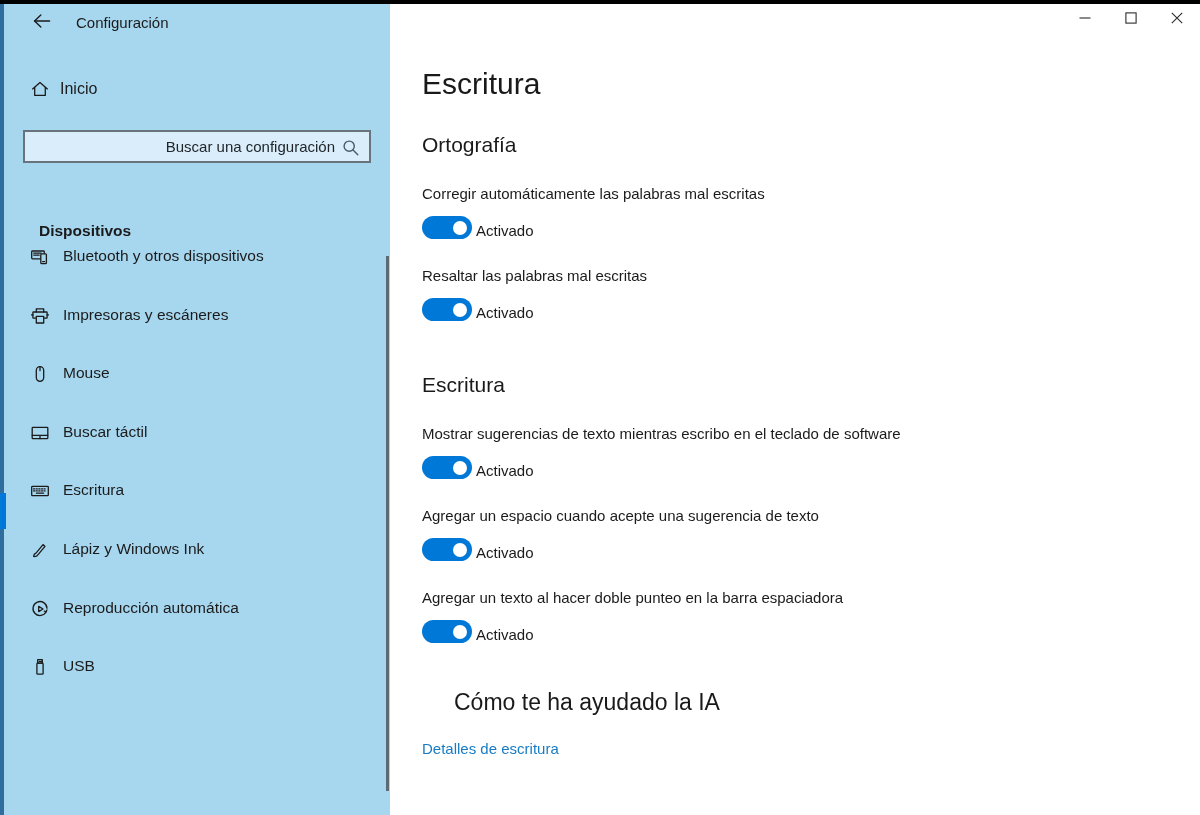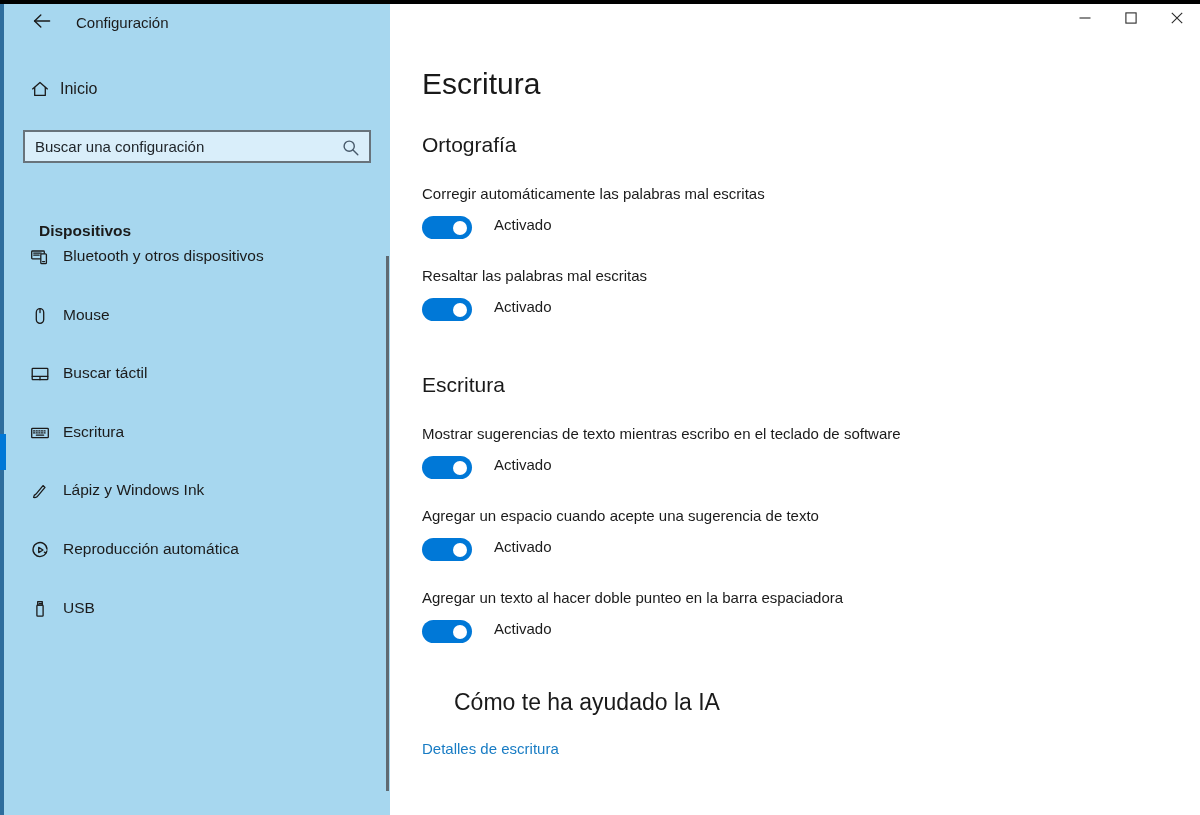--- a/index.html
+++ b/index.html
@@ -20,21 +20,21 @@
 
   
   .sidebar{position:absolute;left:0;top:0;width:390px;height:815px;background:var(--sb);}
   .sidebar::before{content:"";position:absolute;left:0;top:0;width:4px;height:100%;background:var(--edge);z-index:5;}
   .back{position:absolute;left:32px;top:11px;width:20px;height:20px;cursor:pointer;}
   .apptitle{position:absolute;left:76px;top:14px;font-size:15px;}
   .home-row{position:absolute;left:30px;top:79px;display:flex;align-items:center;gap:10px;font-size:16px;cursor:pointer;}
   .searchbox{position:absolute;left:23px;top:130px;width:348px;height:33px;background:#d9eefa;border:2px solid #68737b;}
   .searchbox input{
     width:100%;height:100%;border:none;outline:none;background:transparent;
-    font-family:inherit;font-size:15px;color:#21262b;padding:0 34px 0 10px;
+    font-family:inherit;font-size:15px;color:#21262b;padding:0 34px 0 10px;text-align:right;
   }
   .searchbox input::placeholder{color:#21262b;opacity:1;}
   .mag{position:absolute;right:8px;top:6px;width:20px;height:20px;cursor:pointer;}
   .sb-section-title{position:absolute;left:23px;top:206px;margin:16px;font-size:15.5px;font-weight:700;}
   .nav{position:absolute;left:0;top:247px;width:100%;}
   .nav-item{
     position:relative;height:58.6px;display:flex;align-items:flex-start;
     padding-left:30px;gap:13px;font-size:15.5px;cursor:pointer;
   }
   .nav-item.selected::before{
@@ -54,21 +54,21 @@
   
   .main{position:absolute;left:390px;top:0;width:810px;height:815px;background:#fff;padding-left:32px;}
   .win-controls{position:absolute;top:4px;right:0;display:flex;z-index:21;}
   .win-btn{width:46px;height:30px;display:flex;align-items:center;justify-content:center;cursor:pointer;}
   .page-title{margin:64px 0 0;font-size:30px;font-weight:300;color:#191919;line-height:1.3;}
   .section-title{margin:0;font-size:21px;font-weight:400;color:#1a1a1a;}
   .group:nth-child(1) .section-title{margin-top:30px;}
   .group:nth-child(2) .section-title{margin-top:52px;}
   .group:nth-child(3) .section-title{margin-top:46px;font-size:23px;margin-left:32px;}
   .setting-label{margin-top:26px;font-size:15px;line-height:21px;max-width:505px;}
-  .toggle-row{margin-top:12px;display:flex;align-items:flex-start;gap:22px;}
+  .toggle-row{margin-top:12px;display:flex;align-items:flex-end;gap:4px;}
   .toggle{width:50px;height:23px;border-radius:12.5px;background:var(--accent);position:relative;cursor:pointer;}
   .toggle .knob{position:absolute;right:5px;top:4.5px;width:14px;height:14px;border-radius:50%;background:#fff;}
   .state{font-size:15px;}
   .detail-link{display:inline-block;margin-top:24px;font-size:15px;color:#187cc4;text-decoration:none;cursor:pointer;}
 </style>
 </head>
 <body>
 
 <div class="topstrip"></div>
 
@@ -109,20 +109,31 @@
             <path d="M3.7 6.1 h7.5 M3.7 8.1 h5.5"></path>
             <rect x="10.8" y="6.8" width="5.6" height="9.8" rx="0.9" class="fillbg"></rect>
             <path d="M12.6 14.6 h2"></path>
           </svg>
         </span>
         <span>Bluetooth y otros dispositivos</span>
       </div>
       <div class="nav-item">
         <span class="icon">
           <svg viewBox="0 0 20 20" class="ic">
+            <path d="M6.3 6 V2.9 H13.7 V6"></path>
+            <rect x="2.9" y="6" width="14.2" height="6.2" rx="0.5"></rect>
+            <path d="M1.5 8.9 H2.9 M17.1 8.9 H18.5"></path>
+            <rect x="6.3" y="10.4" width="7.4" height="6.6" class="fillbg"></rect>
+          </svg>
+        </span>
+        <span>Impresoras y escáneres</span>
+      </div>
+      <div class="nav-item">
+        <span class="icon">
+          <svg viewBox="0 0 20 20" class="ic">
             <rect x="6.3" y="2.7" width="7.4" height="14.6" rx="3.7"></rect>
             <path d="M10 2.7 V6.6"></path>
           </svg>
         </span>
         <span>Mouse</span>
       </div>
       <div class="nav-item">
         <span class="icon">
           <svg viewBox="0 0 20 20" class="ic">
             <rect x="2.2" y="4.3" width="15.6" height="11.4" rx="0.8"></rect>

